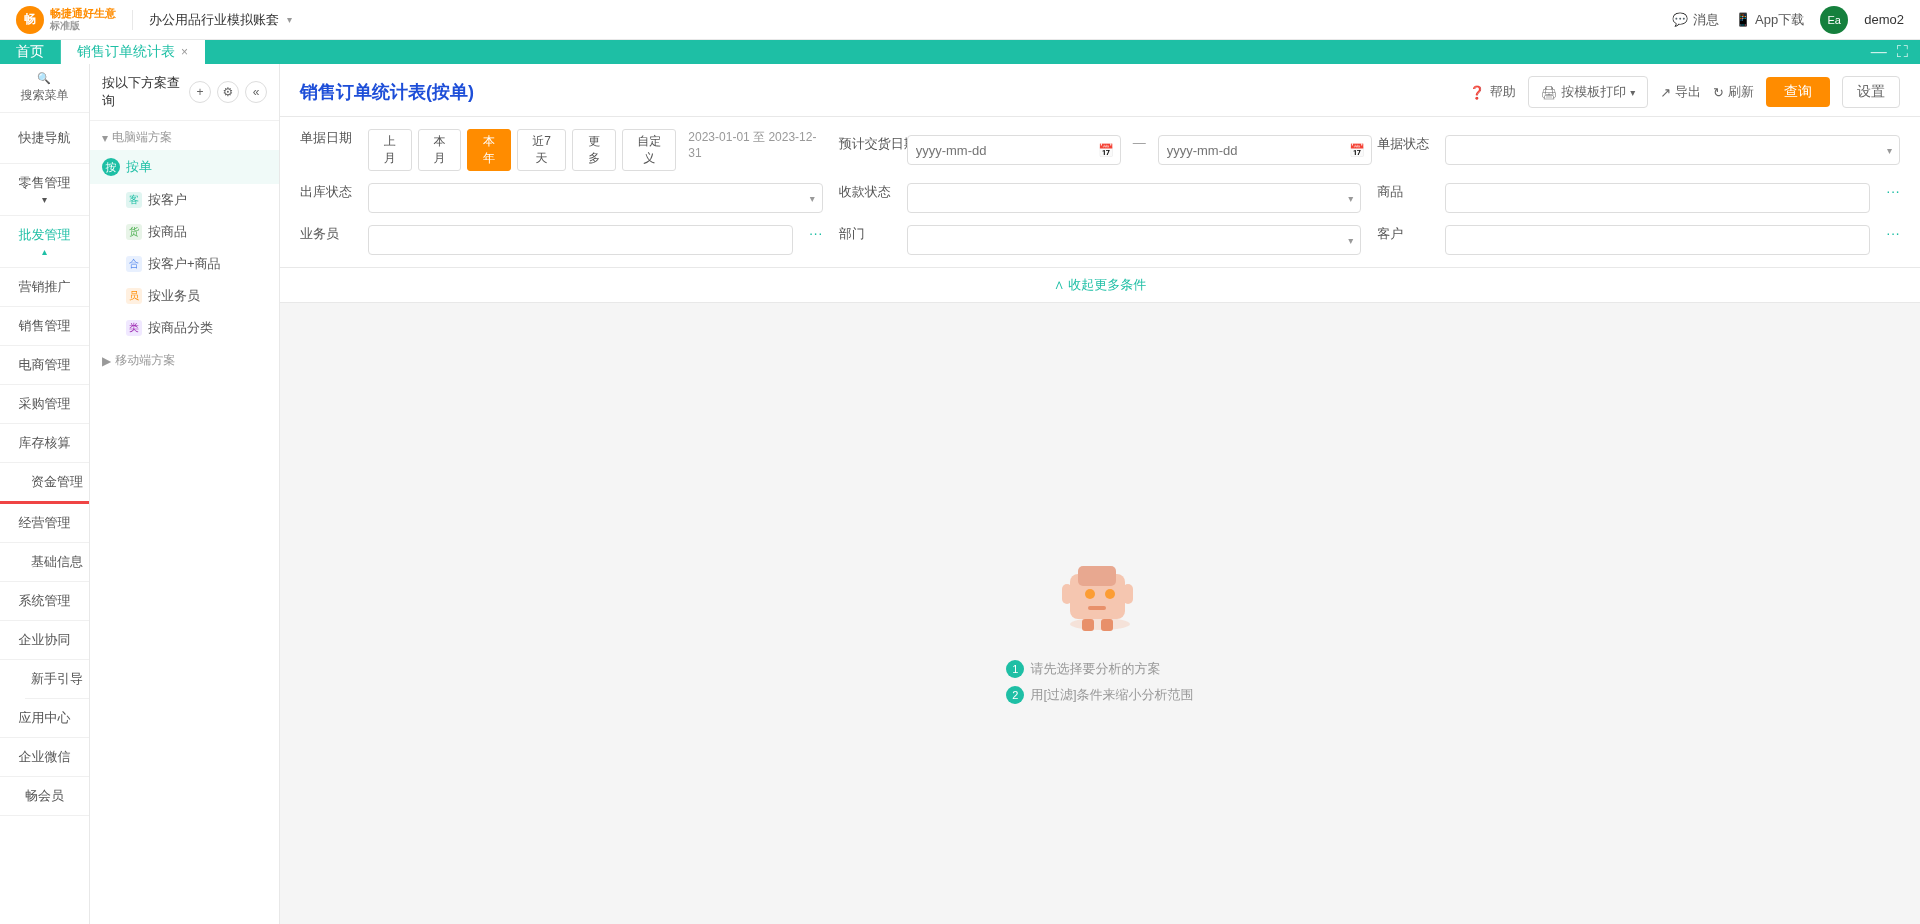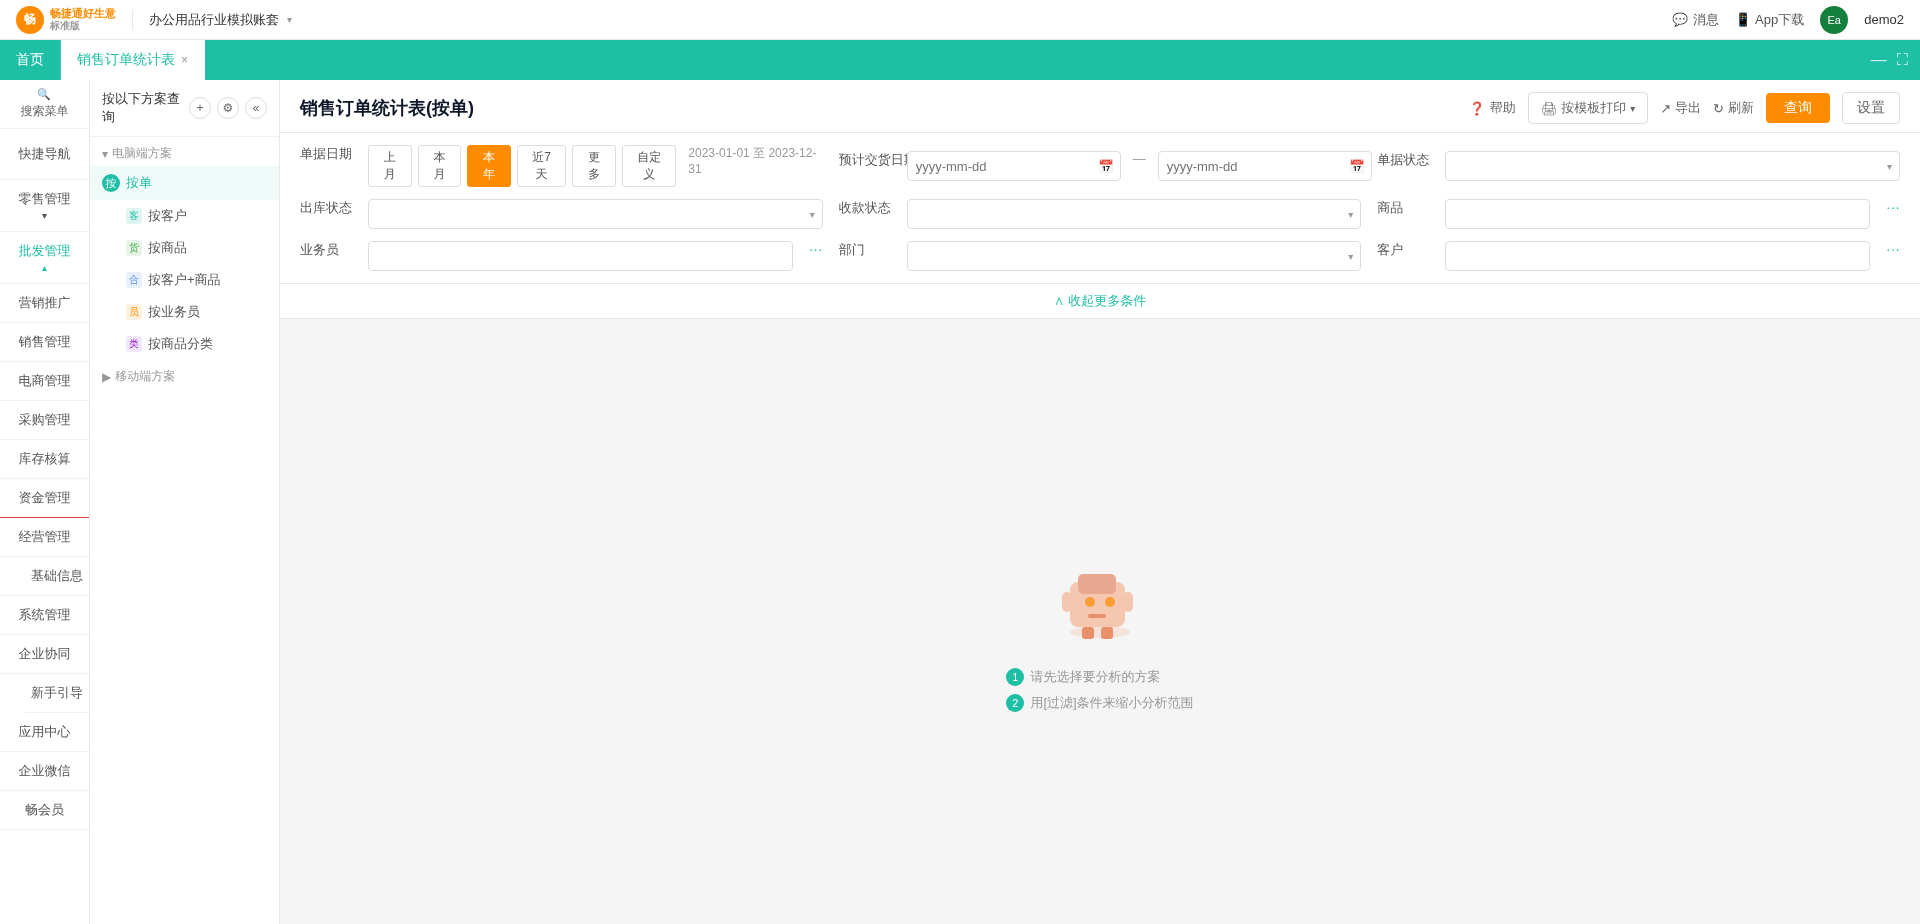--- a/index.html
+++ b/index.html
@@ -12,21 +12,21 @@
     .logo-icon { width: 28px; height: 28px; background: #ff8c00; border-radius: 50%; display: flex; align-items: center; justify-content: center; color: #fff; font-size: 12px; font-weight: bold; }
     .logo-text { font-size: 11px; color: #ff8c00; font-weight: bold; line-height: 1.2; }
     .divider-v { width: 1px; height: 20px; background: #e8e8e8; margin: 0 8px; }
     .company-select { display: flex; align-items: center; gap: 8px; font-size: 13px; color: #333; cursor: pointer; }
     .top-bar-right { display: flex; align-items: center; gap: 16px; }
     .top-bar-action { display: flex; align-items: center; gap: 4px; cursor: pointer; color: #555; font-size: 13px; }
     .avatar { width: 28px; height: 28px; border-radius: 50%; background: #15803d; display: flex; align-items: center; justify-content: center; color: #fff; font-size: 11px; }
     .username { font-size: 13px; color: #333; }
 
     
-    .nav-tabs { height: 40px; background: #1ebfa5; display: flex; align-items: stretch; flex-shrink: 0; }
+    .nav-tabs { height: 24px; background: #1ebfa5; display: flex; align-items: stretch; flex-shrink: 0; }
     .nav-tab { display: flex; align-items: center; padding: 0 16px; cursor: pointer; color: rgba(255,255,255,0.85); font-size: 14px; gap: 6px; border-right: 1px solid rgba(255,255,255,0.15); }
     .nav-tab.home { color: #fff; }
     .nav-tab.active { background: #fff; color: #1ebfa5; font-weight: 500; }
     .nav-tab .close-btn { font-size: 12px; color: #999; cursor: pointer; }
     .nav-tab-actions { margin-left: auto; display: flex; align-items: center; padding-right: 12px; gap: 10px; }
     .nav-action-btn { color: rgba(255,255,255,0.8); cursor: pointer; font-size: 16px; }
 
     
     .main-layout { display: flex; flex: 1; overflow: hidden; }
 
@@ -45,21 +45,21 @@
     .tree-item { padding: 8px 12px; cursor: pointer; font-size: 13px; color: #333; display: flex; align-items: center; gap: 6px; }
     .tree-item.selected { background: #f0faf8; color: #1ebfa5; }
     .tree-icon { width: 18px; height: 18px; border-radius: 50%; background: #1ebfa5; display: flex; align-items: center; justify-content: center; color: #fff; font-size: 11px; flex-shrink: 0; }
     .tree-sub-item { padding: 7px 12px 7px 36px; cursor: pointer; font-size: 13px; color: #555; display: flex; align-items: center; gap: 6px; }
     .sub-icon { width: 16px; height: 16px; border-radius: 3px; background: #f0f0f0; display: flex; align-items: center; justify-content: center; color: #888; font-size: 10px; flex-shrink: 0; }
     .tree-group { font-size: 12px; color: #999; padding: 8px 12px 4px; display: flex; align-items: center; gap: 4px; cursor: pointer; }
 
     
     .content-area { flex: 1; overflow: hidden; display: flex; flex-direction: column; }
     .page-header { background: #fff; padding: 12px 20px 8px; border-bottom: 1px solid #e8e8e8; display: flex; align-items: center; justify-content: space-between; }
-    .page-title { font-size: 18px; font-weight: 600; color: #0f172a; }
+    .page-title { font-size: 18px; font-weight: 600; color: #1d4ed8; }
     .page-actions { display: flex; align-items: center; gap: 12px; }
     .page-action { display: flex; align-items: center; gap: 4px; cursor: pointer; color: #666; font-size: 13px; }
     .btn-primary { background: #ff8c00; color: #fff; border: none; padding: 6px 18px; border-radius: 4px; cursor: pointer; font-size: 14px; }
     .btn-secondary { background: #fff; color: #666; border: 1px solid #ddd; padding: 6px 14px; border-radius: 4px; cursor: pointer; font-size: 14px; }
     .btn-template { background: #fff; color: #666; border: 1px solid #ddd; padding: 6px 12px; border-radius: 4px; cursor: pointer; font-size: 13px; display: flex; align-items: center; gap: 4px; }
 
     
     .filter-area { background: #fff; padding: 12px 20px; border-bottom: 1px solid #e8e8e8; }
     .filter-row { display: flex; align-items: center; gap: 16px; margin-bottom: 12px; flex-wrap: wrap; }
     .filter-row:last-child { margin-bottom: 0; }
@@ -169,21 +169,21 @@
     </div>
     <div class="sidebar-item" style="border-bottom:1px solid #f0f0f0;">
       <span>电商管理</span>
     </div>
     <div class="sidebar-item" style="border-bottom:1px solid #f0f0f0;">
       <span>采购管理</span>
     </div>
     <div class="sidebar-item" style="border-bottom:1px solid #f0f0f0;">
       <span>库存核算</span>
     </div>
-    <div class="sidebar-item" style="border-bottom:1px solid #ef4444;">
+    <div class="sidebar-item" style="border-bottom:3px solid #ef4444;align-items:flex-end;">
       <span>资金管理</span>
     </div>
     <div class="sidebar-item" style="border-bottom:1px solid #f0f0f0;">
       <span>经营管理</span>
     </div>
     <div class="sidebar-item" style="border-bottom:1px solid #f0f0f0;align-items:flex-end;">
       <span>基础信息</span>
     </div>
     <div class="sidebar-item" style="border-bottom:1px solid #f0f0f0;">
       <span>系统管理</span>

